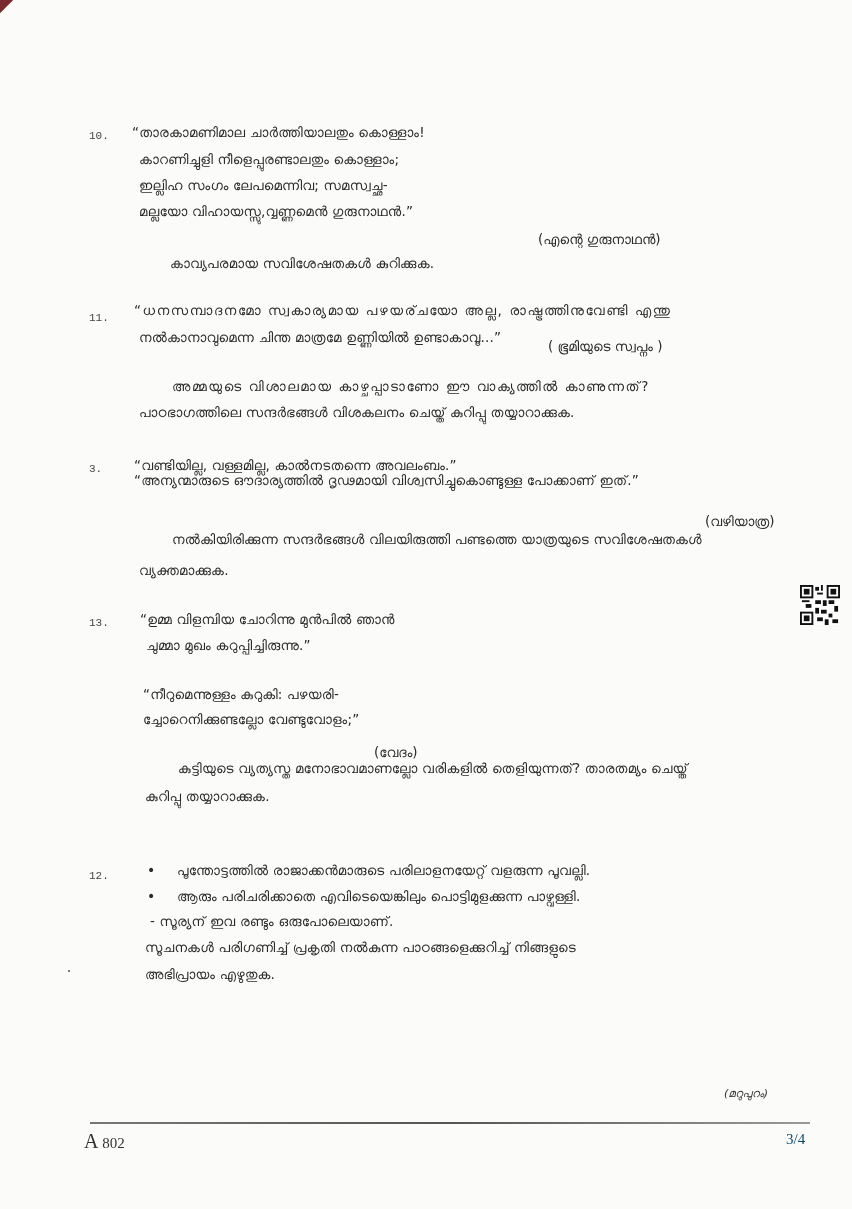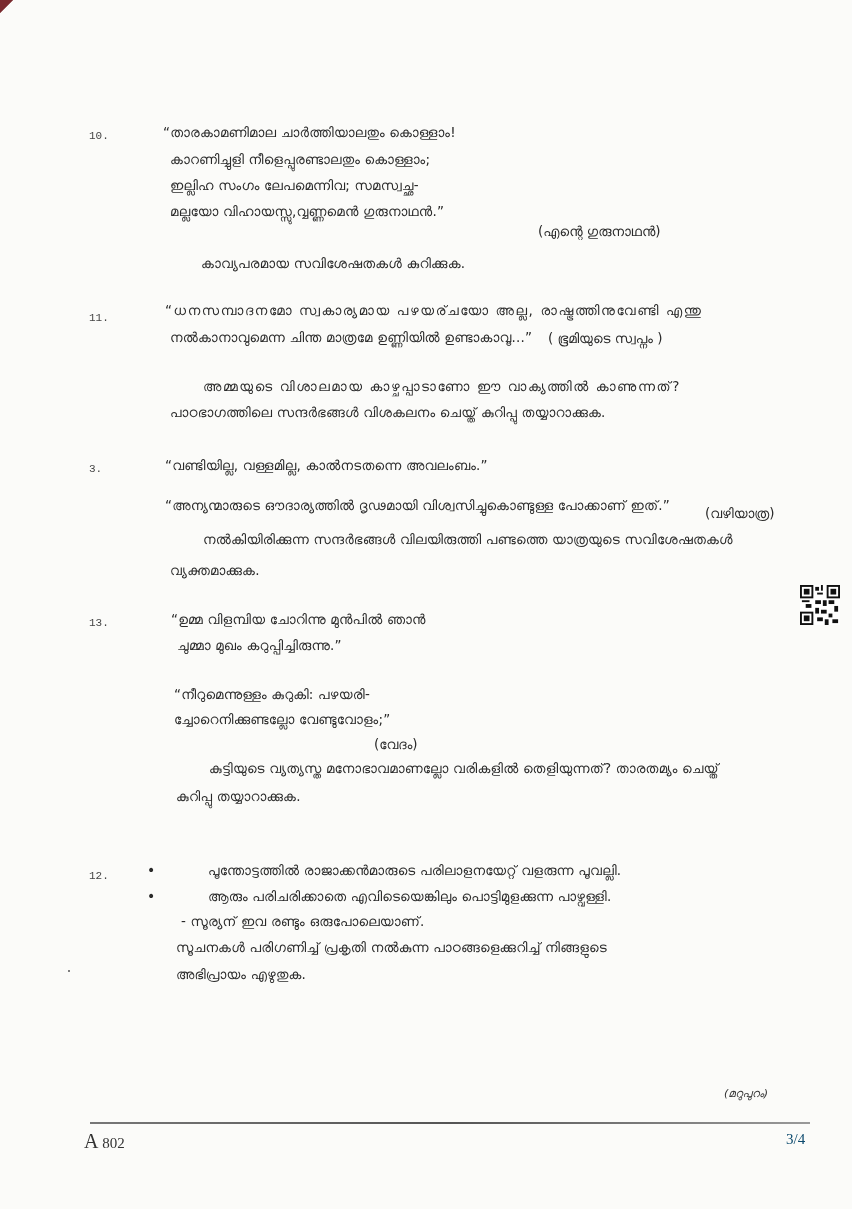--- a/index.html
+++ b/index.html
@@ -12,22 +12,22 @@
   }
   .page-corner {
     position: absolute; left: 0; top: 0; width: 14px; height: 14px;
     background: linear-gradient(135deg, #7a2a2e 0%, #7a2a2e 45%, transparent 50%);
   }
   .q { position: absolute; left: 0; width: 852px; }
   .qnum {
     position: absolute; left: 89px; font-size: 11px; color: #444;
     font-family: Liberation Mono, monospace;
   }
-  .line { position: absolute; font-size: 13.5px; white-space: nowrap; letter-spacing: 0.2px; margin-left: 31px; }
-  .src { position: absolute; font-size: 13.5px; white-space: nowrap; }
+  .line { position: absolute; font-size: 13.5px; white-space: nowrap; letter-spacing: 0.2px; }
+  .src { position: absolute; font-size: 13.5px; white-space: nowrap; margin-top: 8px; }
   .bullet { position: absolute; left: 147px; font-size: 14px; }
   .qr {
     position: absolute; left: 800px; top: 584px; width: 40px; height: 42px;
   }
   .footer-rule {
     position: absolute; left: 90px; top: 1122px; width: 720px; height: 2px;
     background: linear-gradient(to right, #777, #555, #999);
   }
   .footer-code {
     position: absolute; left: 84px; top: 1130px;
@@ -61,21 +61,21 @@
   <span class="line" style="left:134px;top:302px;letter-spacing:1.6px">“ധനസമ്പാദനമോ സ്വകാര്യമായ പഴയര്ചയോ അല്ല, രാഷ്ട്രത്തിനുവേണ്ടി എന്തു</span>
   <span class="line" style="left:139px;top:329px">നൽകാനാവുമെന്ന ചിന്ത മാത്രമേ ഉണ്ണിയിൽ ഉണ്ടാകാവൂ...”</span>
   <span class="src" style="left:548px;top:330px">( ഭൂമിയുടെ സ്വപ്നം )</span>
   <span class="line" style="left:172px;top:378px;letter-spacing:1.6px">അമ്മയുടെ വിശാലമായ കാഴ്ചപ്പാടാണോ ഈ വാക്യത്തിൽ കാണുന്നത്?</span>
   <span class="line" style="left:139px;top:404px">പാഠഭാഗത്തിലെ സന്ദർഭങ്ങൾ വിശകലനം ചെയ്ത് കുറിപ്പു തയ്യാറാക്കുക.</span>
 </div>
 
 <div class="q">
   <span class="qnum" style="top:463px">3.</span>
   <span class="line" style="left:134px;top:457px">“വണ്ടിയില്ല, വള്ളമില്ല, കാൽനടതന്നെ അവലംബം.”</span>
-  <span class="line" style="left:134px;top:497px">“അന്യന്മാരുടെ ഔദാര്യത്തിൽ ദൃഢമായി വിശ്വസിച്ചുകൊണ്ടുള്ള പോക്കാണ് ഇത്.”</span>
+  <span class="line" style="left:134px;top:472px">“അന്യന്മാരുടെ ഔദാര്യത്തിൽ ദൃഢമായി വിശ്വസിച്ചുകൊണ്ടുള്ള പോക്കാണ് ഇത്.”</span>
   <span class="src" style="left:705px;top:505px">(വഴിയാത്ര)</span>
   <span class="line" style="left:172px;top:531px">നൽകിയിരിക്കുന്ന സന്ദർഭങ്ങൾ വിലയിരുത്തി പണ്ടത്തെ യാത്രയുടെ സവിശേഷതകൾ</span>
   <span class="line" style="left:139px;top:562px">വ്യക്തമാക്കുക.</span>
 </div>
 
 <svg class="qr" viewBox="0 0 21 21">
   <rect x="0" y="0" width="21" height="21" fill="#fff"></rect>
   <g fill="#111">
     <rect x="0" y="0" width="7" height="7"></rect>
       <rect x="1" y="1" width="5" height="5" fill="#fff"></rect>

